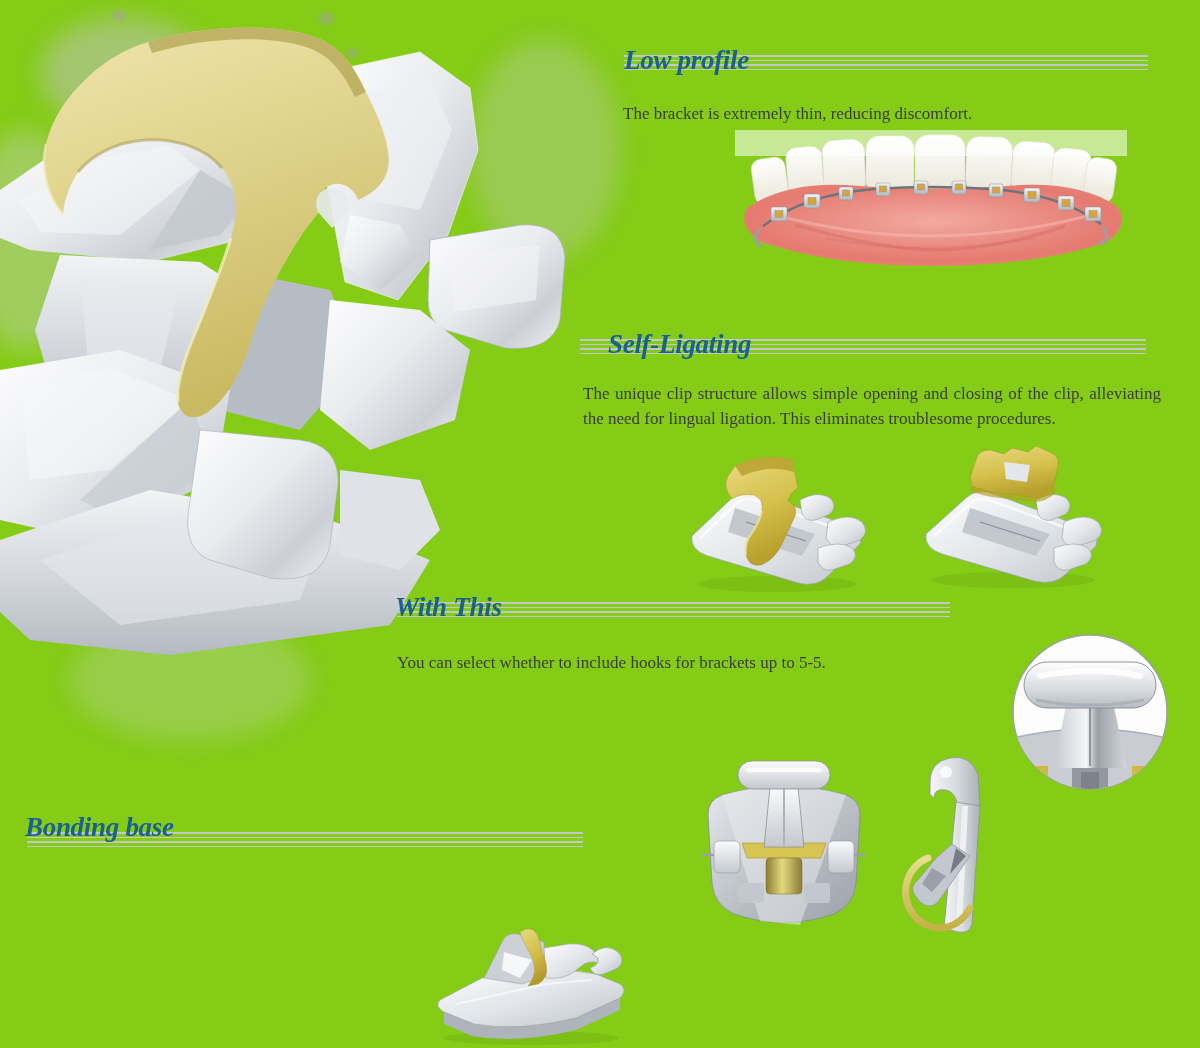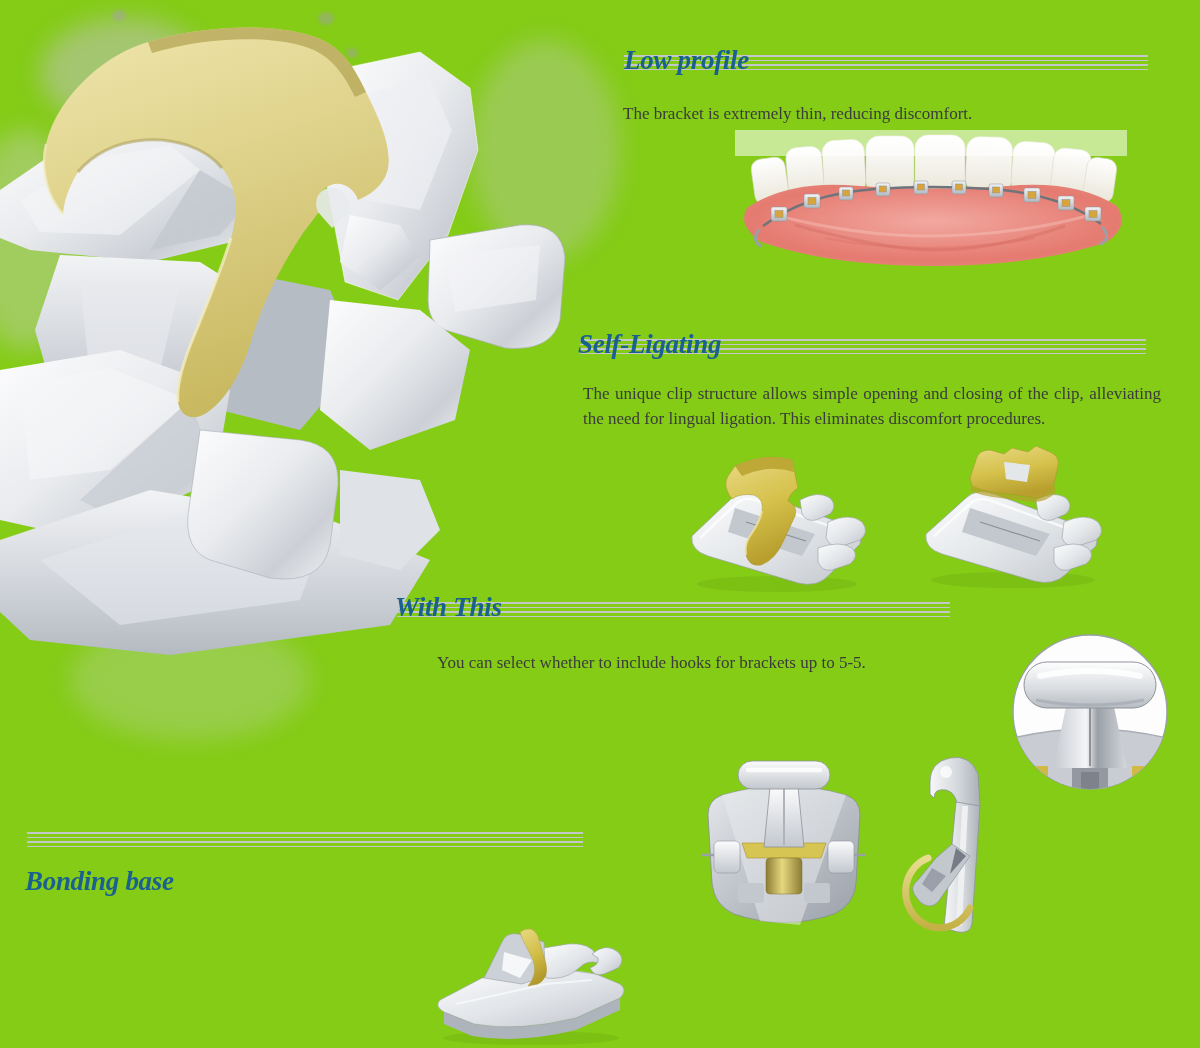--- a/index.html
+++ b/index.html
@@ -183,22 +183,22 @@
             <rect x="-4" y="-3.5" width="8" height="7" fill="#d9a53a"></rect>
           </g>
       </g>
 
       <path d="M24,100 q-8,10 2,16" stroke="#9aa0a6" stroke-width="3" fill="none" stroke-linecap="round"></path>
       <path d="M368,98 q8,10 -2,16" stroke="#9aa0a6" stroke-width="3" fill="none" stroke-linecap="round"></path>
     </svg>
   </figure>
 
   <div class="rules" style="left:580px;top:339px;width:566px;"></div>
-  <h2 class="heading" style="left:578px;top:329px;">Self-Ligating</h2>
-  <p class="body just" style="left:583px;top:381px;width:578px;">The unique clip structure allows simple opening and closing of the clip, alleviating the need for lingual ligation.  This eliminates discomfort procedures.</p>
+  <h2 class="heading" style="left:608px;top:329px;">Self-Ligating</h2>
+  <p class="body just" style="left:583px;top:381px;width:578px;">The unique clip structure allows simple opening and closing of the clip, alleviating the need for lingual ligation.  This eliminates troublesome procedures.</p>
 
   <figure class="ill" style="left:680px;top:448px;">
     <svg width="195" height="148" viewBox="0 0 195 148">
       <defs>
         <linearGradient id="c1M" x1="0" y1="0" x2="1" y2="1">
           <stop offset="0" stop-color="#fbfcfd"></stop>
             <stop offset="0.5" stop-color="#e4e7ea"></stop>
           <stop offset="1" stop-color="#c2c7cd"></stop>
         </linearGradient>
         <linearGradient id="c1G" x1="0" y1="0" x2="0.3" y2="1">
@@ -245,21 +245,21 @@
       <path d="M146,106 Q168,98 180,106 Q188,114 178,122 L160,128 Q150,130 146,120 Z" fill="url(#c2M)" stroke="#979ca2" stroke-width="0.6"></path>
 
       <path d="M62,36 L68,18 Q70,8 82,8 L96,12 L104,6 L120,10 L128,4 L142,10 Q152,14 150,24 L146,42 Q142,54 128,56 L98,52 Q76,50 64,44 Z" fill="url(#c2G)" stroke="#a6922c" stroke-width="0.5"></path>
       <path d="M96,20 L122,23 L119,40 L98,37 Z" fill="#e4e7ea"></path>
       <path d="M64,44 Q90,54 128,56 L146,42 L148,50 Q140,60 124,60 L92,56 Q72,54 62,48 Z" fill="#b7a12e" opacity="0.7"></path>
     </svg>
   </figure>
 
   <div class="rules" style="left:397px;top:602px;width:553px;"></div>
   <h2 class="heading" style="left:395px;top:592px;">With This</h2>
-  <p class="body" style="left:397px;top:650px;width:580px;margin-left:40px;">You can select whether to include hooks for brackets up to 5-5.</p>
+  <p class="body" style="left:397px;top:650px;width:580px;">You can select whether to include hooks for brackets up to 5-5.</p>
 
   <figure class="ill" style="left:1010px;top:632px;">
     <svg width="160" height="160" viewBox="0 0 160 160">
       <defs>
         <clipPath id="zClip">
             <circle cx="80" cy="80" r="77"></circle>
           </clipPath>
         <linearGradient id="zBar" x1="0" y1="0" x2="0" y2="1">
           <stop offset="0" stop-color="#ffffff"></stop>
             <stop offset="0.6" stop-color="#d8dbdf"></stop>
@@ -350,21 +350,21 @@
 
       <path d="M80,96 L98,108 L66,154 Q58,162 48,154 L42,146 Q38,138 46,132 L64,110 Z" fill="#c3c8ce" stroke="#8d939a" stroke-width="0.7"></path>
       <path d="M84,100 L94,108 L78,126 Z" fill="#767c85"></path>
       <path d="M60,120 L74,128 L60,144 L50,136 Z" fill="#9aa0aa"></path>
 
       <path d="M56,110 A34,36 0 1 0 98,160" stroke="url(#sG)" stroke-width="7" fill="none" stroke-linecap="round"></path>
     </svg>
   </figure>
 
   <div class="rules" style="left:27px;top:832px;width:556px;"></div>
-  <h2 class="heading" style="left:25px;top:866px;text-align:right;">Bonding base</h2>
+  <h2 class="heading" style="left:25px;top:812px;text-align:right;">Bonding base</h2>
 
   <figure class="ill" style="left:426px;top:920px;">
     <svg width="210" height="128" viewBox="0 0 210 128">
       <defs>
         <linearGradient id="bM" x1="0" y1="0" x2="1" y2="1">
           <stop offset="0" stop-color="#fbfcfd"></stop>
             <stop offset="0.5" stop-color="#e2e5e9"></stop>
           <stop offset="1" stop-color="#bfc4cb"></stop>
         </linearGradient>
         <linearGradient id="bG" x1="0" y1="0" x2="0.3" y2="1">

